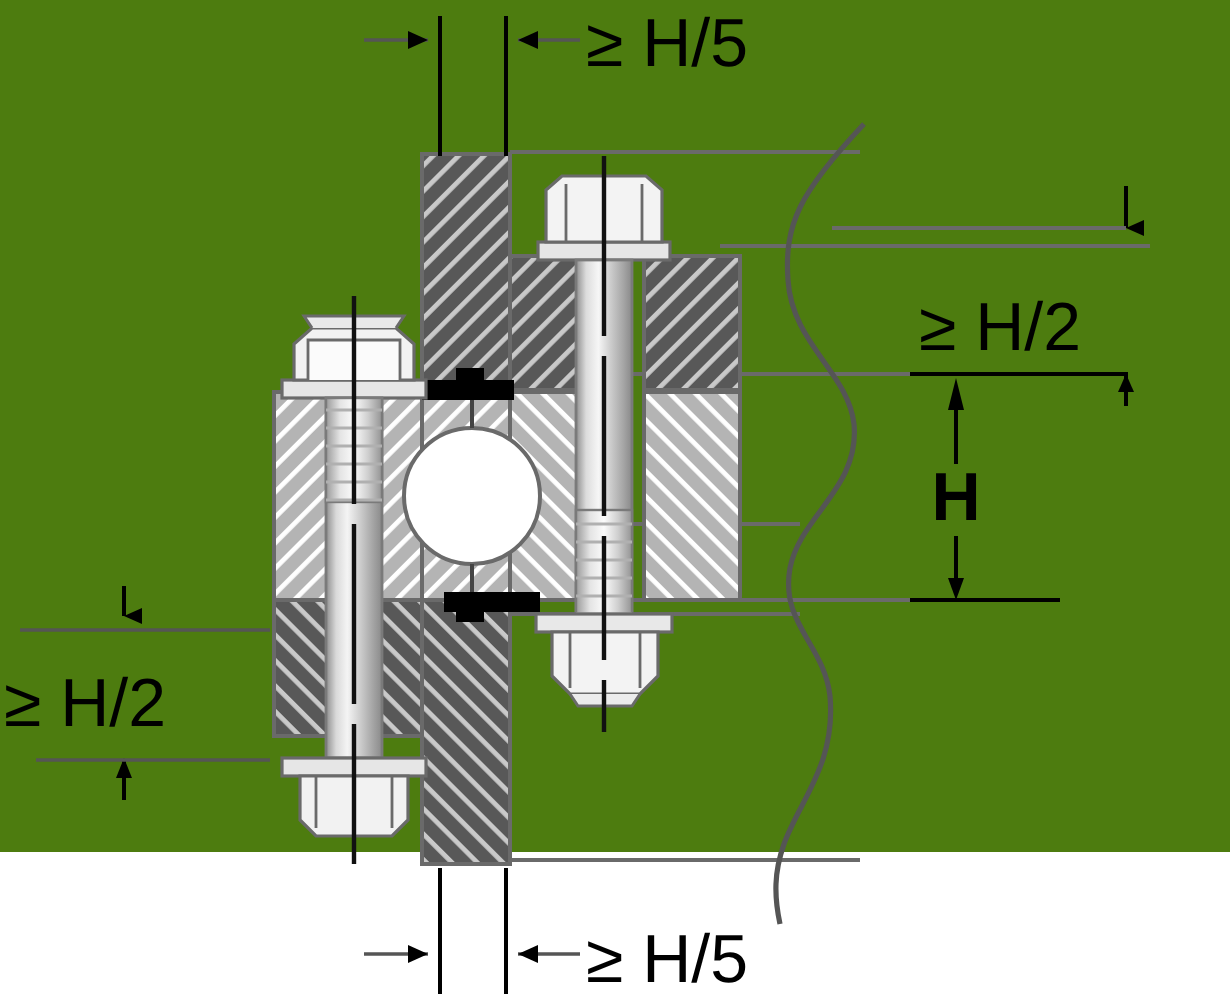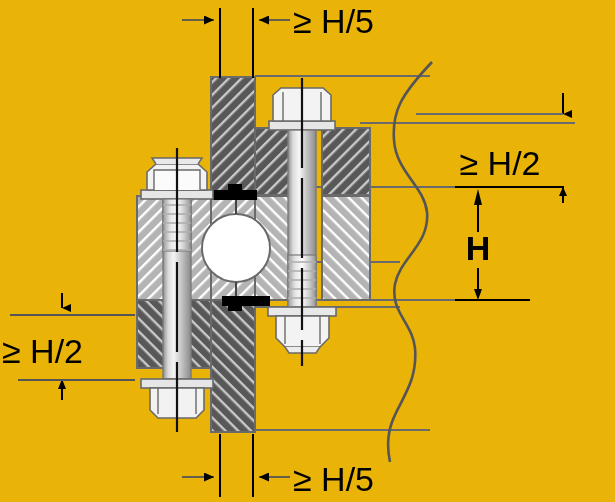--- a/index.html
+++ b/index.html
@@ -1,18 +1,18 @@
 <!DOCTYPE html>
 <html><head>
 <meta charset="utf-8">
 <style>
   html,body{margin:0;padding:0;background:#ffffff;}
   body{width:615px;height:502px;overflow:hidden;
        font-family:"Liberation Sans", sans-serif;}
-  #stage{position:relative;width:615px;height:502px;background:#eab308;}
+  #stage{position:relative;width:615px;height:426px;background:#4d7c0f;}
   svg{display:block;}
   text{font-family:"Liberation Sans", sans-serif;}
 </style>
 </head>
 <body>
 
 <div id="stage">
 <svg width="615" height="502" viewBox="0 0 615 502">
 
   <defs>

